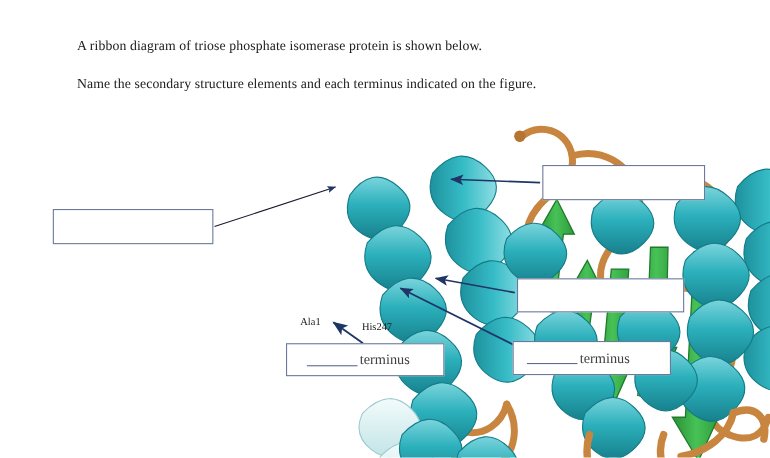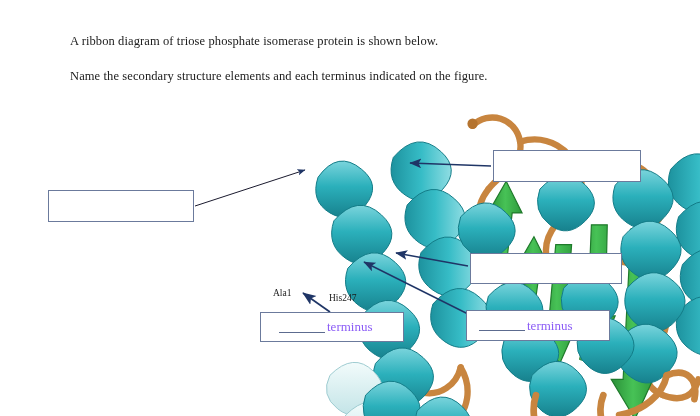--- a/index.html
+++ b/index.html
@@ -32,21 +32,21 @@
     position:absolute;background:#ffffff;
     border:1.3px solid #6b7a9c;box-sizing:border-box;
     display:flex;align-items:center;
   }
   #box-nterm{left:260px;top:312px;width:144px;height:30px;padding-left:18px;}
   #box-cterm{left:466px;top:310px;width:144px;height:31px;padding-left:12px;}
   .blank-rule{
     display:inline-block;width:46px;border-bottom:1.2px solid #5c6b8f;
     height:10px;margin-right:2px;
   }
-  .term-word{font-size:13px;color:#8b5cf6;}
+  .term-word{font-size:13px;color:#404040;}
 
   .res-label{
     position:absolute;font-size:9.5px;color:#1a1a1a;white-space:nowrap;
   }
   #lbl-his{left:329px;top:261px;margin-top:32px;}
   #lbl-ala{left:273px;top:288px;}
 
   svg{position:absolute;left:0;top:0;width:700px;height:416px;overflow:visible;}
   #leaders{pointer-events:none;}
 </style>

